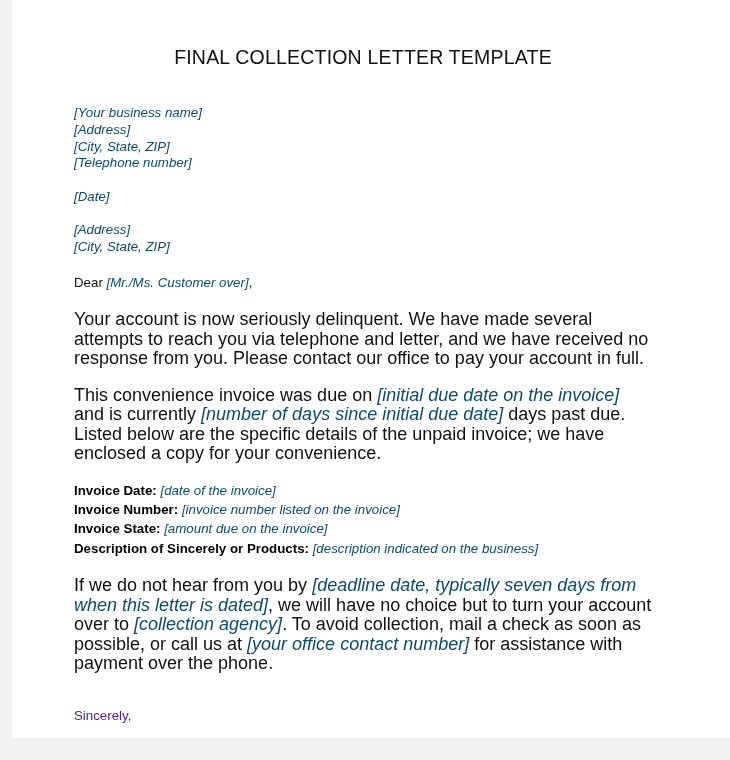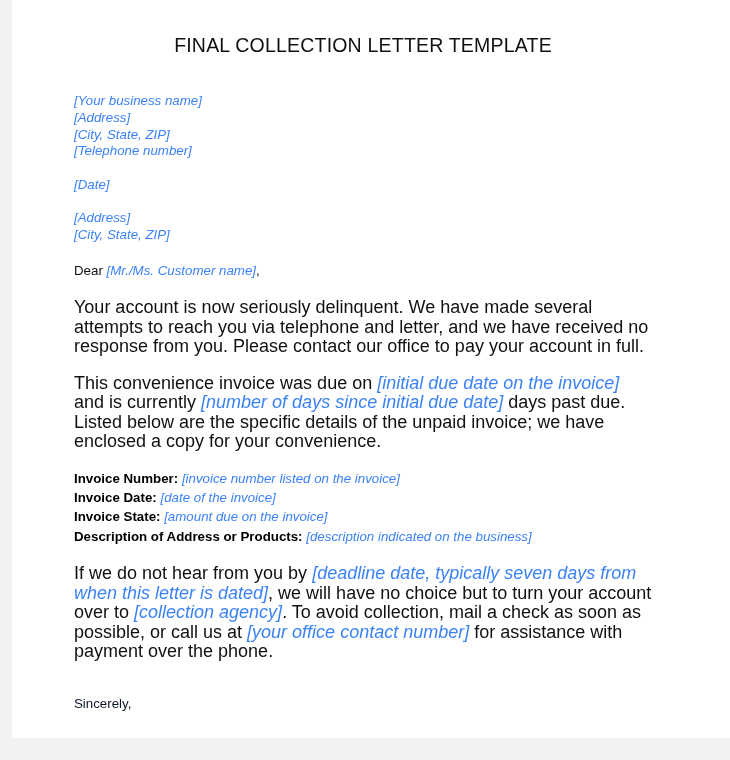--- a/index.html
+++ b/index.html
@@ -41,31 +41,32 @@
     position: absolute;
     left: 12px;
     top: 0;
     width: 718px;
     height: 738px;
     background: #ffffff;
   }
   .doc {
     padding: 34px 78px 0 62px;
     box-sizing: border-box;
+    margin-top: 12px;
   }
   h1.title {
     font-size: 19.5px;
     font-weight: 400;
     text-align: center;
     letter-spacing: 0.2px;
     margin: 0 0 36px 0;
     color: #111111;
   }
   .red {
-    color: #3b82f6;
+    color: #0c4a6e;
     font-style: italic;
   }
   .block {
     font-size: 13.3px;
     line-height: 16.8px;
     margin-bottom: 16px;
   }
   .block.addr {
     margin-bottom: 17px;
   }
@@ -88,21 +89,21 @@
   }
   .details .label {
     font-weight: bold;
     color: #000000;
   }
   .sincerely {
     font-size: 13.3px;
     line-height: 19.5px;
     margin-top: 32px;
     margin-bottom: 24px;
-    color: #0f172a;
+    color: #4c1d95;
   }
 </style>
 </head>
 <body>
 
 <div class="page">
 
   <div class="left-gutter"></div>
   <div class="bottom-strip"></div>
 
@@ -121,44 +122,44 @@
       <div class="block">
         <div class="red">[Date]</div>
       </div>
 
       <div class="block addr">
         <div class="red">[Address]</div>
         <div class="red">[City, State, ZIP]</div>
       </div>
 
       <div class="salutation">
-        <span>Dear </span><span class="red">[Mr./Ms. Customer name]</span><span>,</span>
+        <span>Dear </span><span class="red">[Mr./Ms. Customer over]</span><span>,</span>
       </div>
 
       <div class="para">Your account is now seriously delinquent. We have made several attempts to reach you via telephone and letter, and we have received no response from you. Please contact our office to pay your account in full.</div>
 
       <div class="para">
         <span>This convenience invoice was due on </span><span class="red">[initial due date on the invoice]</span><span> and is currently </span><span class="red">[number of days since initial due date]</span><span> days past due. Listed below are the specific details of the unpaid invoice; we have enclosed a copy for your convenience.</span>
       </div>
 
       <div class="details">
         <div>
+          <span class="label">Invoice Date:</span>
+          <span class="red">[date of the invoice]</span>
+        </div>
+        <div>
           <span class="label">Invoice Number:</span>
           <span class="red">[invoice number listed on the invoice]</span>
-        </div>
-        <div>
-          <span class="label">Invoice Date:</span>
-          <span class="red">[date of the invoice]</span>
         </div>
         <div>
           <span class="label">Invoice State:</span>
           <span class="red">[amount due on the invoice]</span>
         </div>
         <div>
-          <span class="label">Description of Address or Products:</span>
+          <span class="label">Description of Sincerely or Products:</span>
           <span class="red">[description indicated on the business]</span>
         </div>
       </div>
 
       <div class="para">
         <span>If we do not hear from you by </span><span class="red">[deadline date, typically seven days from when this letter is dated]</span><span>, we will have no choice but to turn your account over to </span><span class="red">[collection agency]</span><span>. To avoid collection, mail a check as soon as possible, or call us at </span><span class="red">[your office contact number]</span><span> for assistance with payment over the phone.</span>
       </div>
 
 
       <div class="sincerely">Sincerely,</div>

